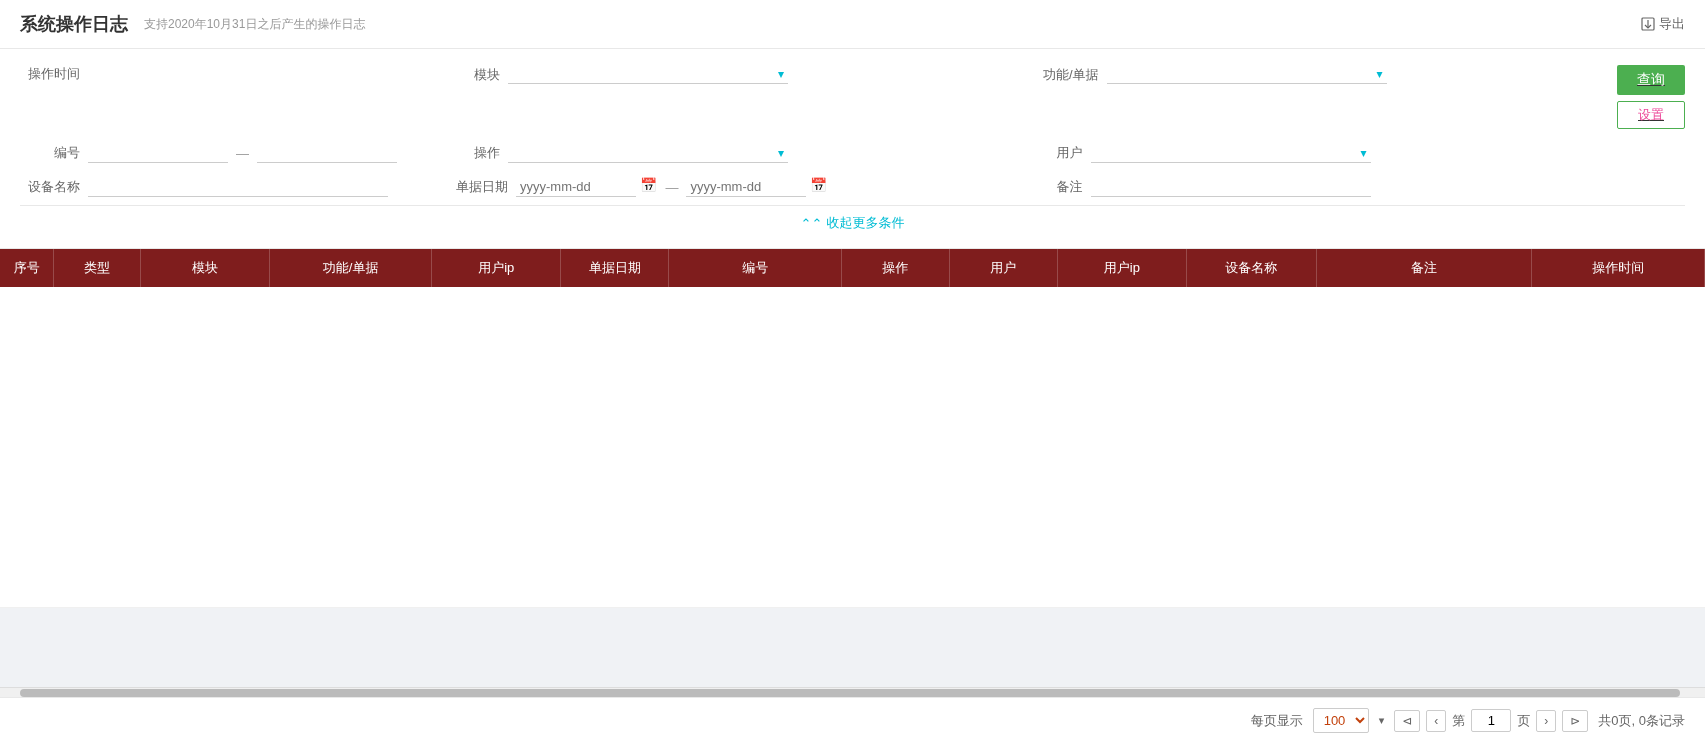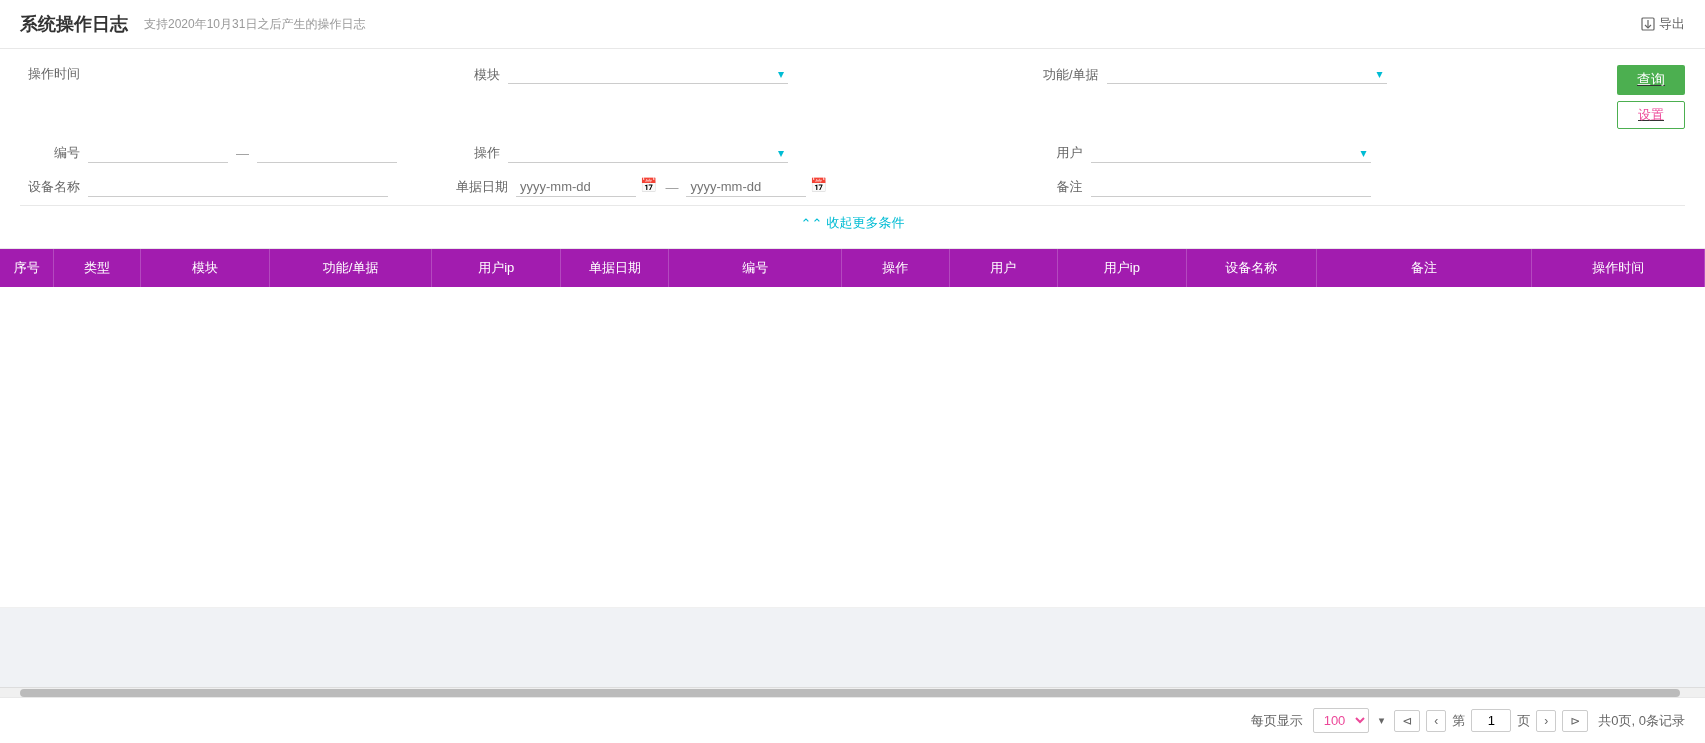--- a/index.html
+++ b/index.html
@@ -33,29 +33,29 @@
     .btn-query { background: #4caf50; color: #fff; border: none; padding: 6px 20px; font-size: 14px; cursor: pointer; border-radius: 2px; min-width: 60px; }
     .btn-settings { background: #fff; color: #ec4899; border: 1px solid #4caf50; padding: 4px 20px; font-size: 13px; cursor: pointer; border-radius: 2px; min-width: 60px; }
 
     
     .collapse-row { text-align: center; padding: 8px 0; border-top: 1px solid #e8e8e8; cursor: pointer; color: #00bcd4; font-size: 13px; }
     .collapse-row span { display: inline-flex; align-items: center; gap: 4px; }
 
     
     .table-wrapper { flex: 1; overflow: auto; }
     .data-table { width: 100%; border-collapse: collapse; table-layout: fixed; }
-    .data-table thead tr { background: #a21caf; border-radius: 12px; }
+    .data-table thead tr { background: #7f1d1d; border-radius: 12px; }
     .data-table thead th { color: #fff; font-weight: normal; font-size: 13px; padding: 10px 8px; text-align: center; border-right: 1px solid rgba(255,255,255,0.2); white-space: nowrap; }
     .data-table tbody tr { background: #fff; }
     .data-table tbody tr:nth-child(even) { background: #f9f9f9; }
     .data-table tbody td { padding: 10px 8px; text-align: center; border-bottom: 1px solid #f0f0f0; font-size: 13px; }
 
     
     .table-footer { background: #fff; border-top: 1px solid #e8e8e8; padding: 10px 20px; display: flex; align-items: center; justify-content: flex-end; gap: 10px; font-size: 13px; color: #666; }
-    .footer-select { border: 1px solid #ccc; border-radius: 2px; padding: 3px 6px; font-size: 13px; color: #ec4899; background: #fff; }
+    .footer-select { border: 1px solid #ccc; border-radius: 2px; padding: 3px 6px; font-size: 13px; color: #c2410c; background: #fff; }
     .page-nav { display: flex; align-items: center; gap: 6px; }
     .page-nav-btn { border: 1px solid #ccc; background: #fff; color: #666; padding: 3px 7px; cursor: pointer; border-radius: 2px; font-size: 12px; }
     .page-nav-btn:disabled { color: #ccc; cursor: default; }
     .page-input { border: 1px solid #ccc; width: 40px; text-align: center; padding: 3px; font-size: 13px; border-radius: 2px; }
     .scrollbar-area { height: 10px; background: #f0f0f0; border-top: 1px solid #ddd; position: relative; }
     .scrollbar-thumb { height: 8px; background: #bbb; border-radius: 4px; position: absolute; top: 1px; left: 20px; width: 1660px; }
 
     .date-input-group { display: flex; align-items: flex-start; gap: 4px; }
     .date-input { border: none; border-bottom: 1px solid #ccc; outline: none; width: 120px; font-size: 13px; color: #ccc; padding: 2px 4px; background: transparent; }
     .calendar-icon { color: #00bcd4; font-size: 14px; cursor: pointer; }

